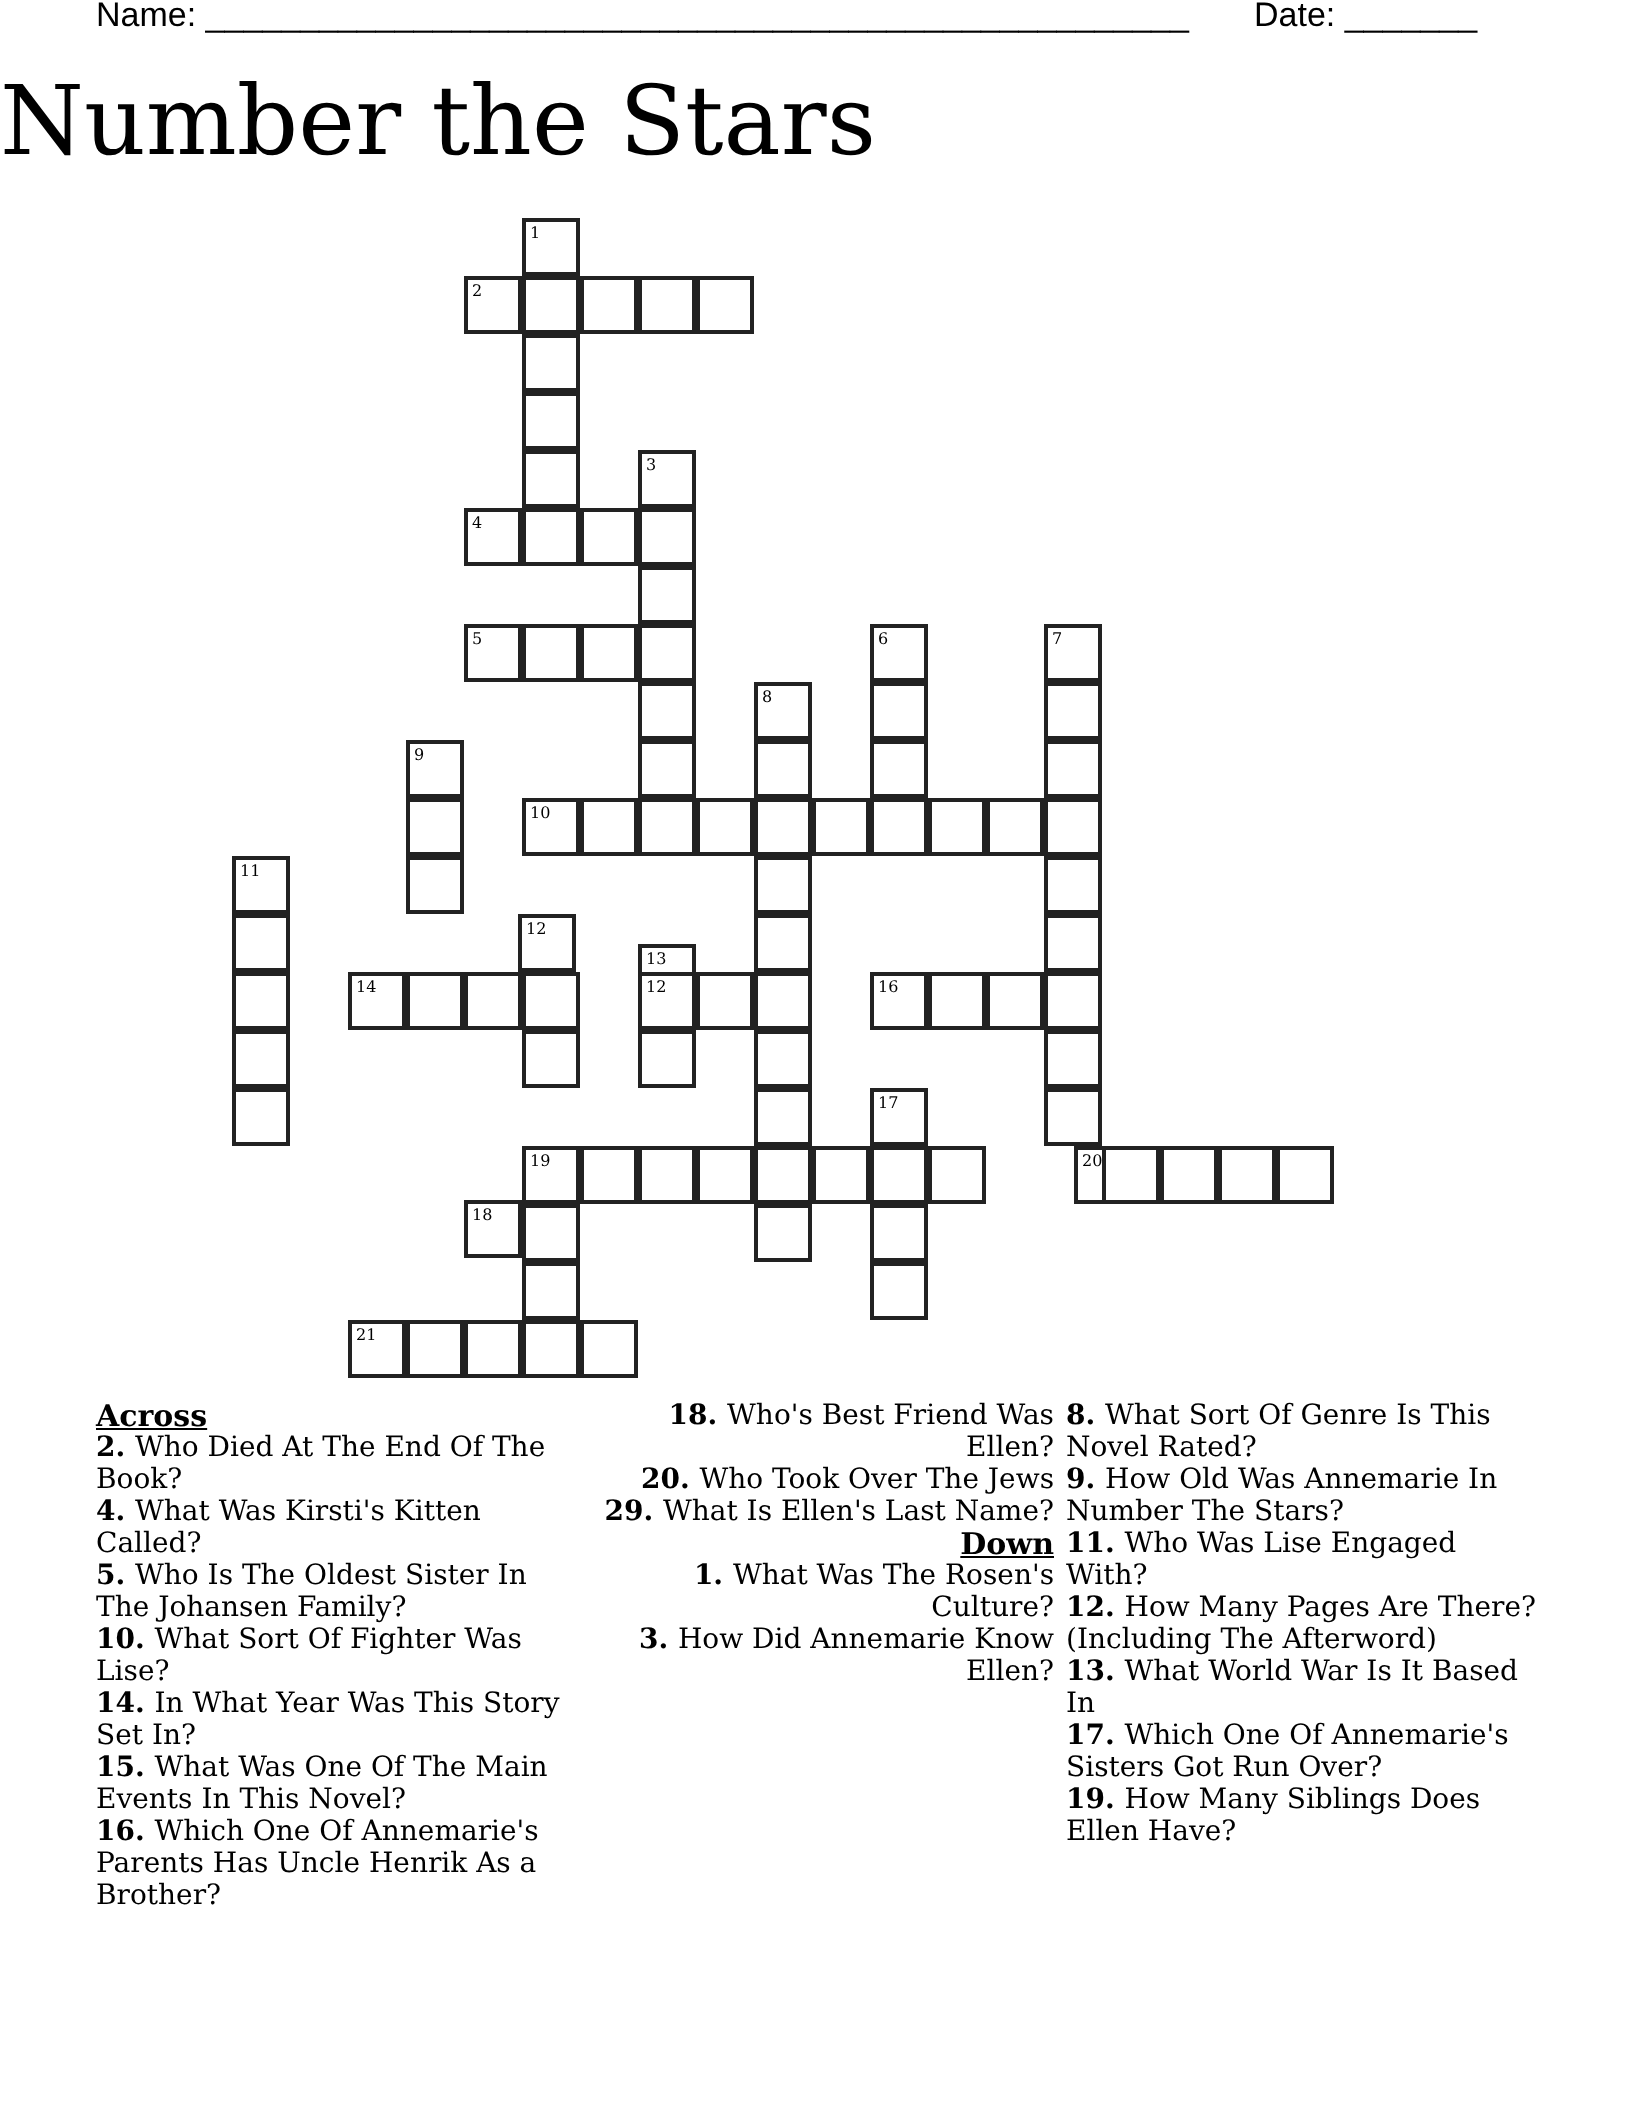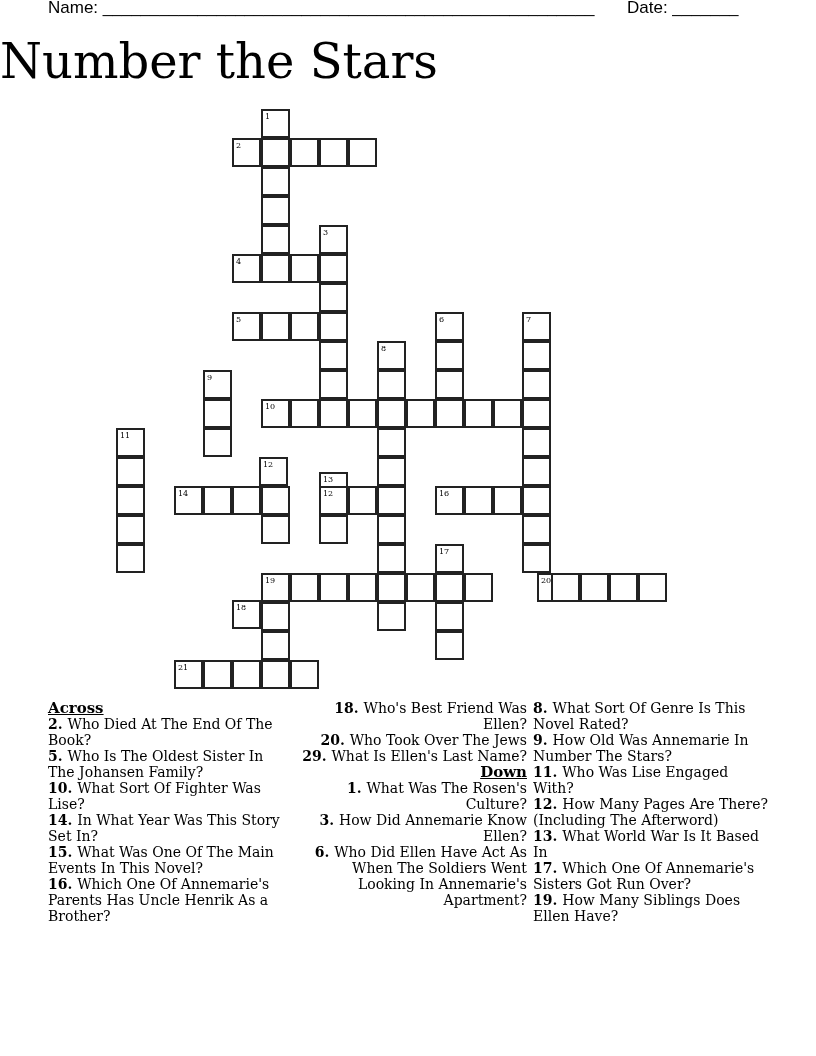--- a/index.html
+++ b/index.html
@@ -161,34 +161,34 @@
       <span class="num">21</span>
     </div>
     <div class="cell" style="left: 204px; top: 661px;"></div>
     <div class="cell" style="left: 233px; top: 661px;"></div>
     <div class="cell" style="left: 291px; top: 661px;"></div>
   </div>
 
 <div class="clues col1" id="col1">
     <div class="sec">Across</div>
     <div class="clue"><span class="cn">2. </span>Who Died At The End Of The Book?</div>
+    <div class="clue"><span class="cn">4. </span>What Was Kirsti's Kitten Called?</div>
     <div class="clue"><span class="cn">5. </span>Who Is The Oldest Sister In The Johansen Family?</div>
     <div class="clue"><span class="cn">10. </span>What Sort Of Fighter Was Lise?</div>
     <div class="clue"><span class="cn">14. </span>In What Year Was This Story Set In?</div>
     <div class="clue"><span class="cn">15. </span>What Was One Of The Main Events In This Novel?</div>
     <div class="clue"><span class="cn">16. </span>Which One Of Annemarie's Parents Has Uncle Henrik As a Brother?</div>
   </div>
 <div class="clues col2" id="col2">
     <div class="clue"><span class="cn">18. </span>Who's Best Friend Was Ellen?</div>
     <div class="clue"><span class="cn">20. </span>Who Took Over The Jews</div>
     <div class="clue"><span class="cn">29. </span>What Is Ellen's Last Name?</div>
     <div class="sec">Down</div>
     <div class="clue"><span class="cn">1. </span>What Was The Rosen's Culture?</div>
     <div class="clue"><span class="cn">3. </span>How Did Annemarie Know Ellen?</div>
-    <div class="clue"><span class="cn">6. </span>Who Did Ellen Have Act As When The Soldiers Went Looking In Annemarie's Apartment?</div>
   </div>
 <div class="clues col3" id="col3">
     <div class="clue"><span class="cn">8. </span>What Sort Of Genre Is This Novel Rated?</div>
     <div class="clue"><span class="cn">9. </span>How Old Was Annemarie In Number The Stars?</div>
     <div class="clue"><span class="cn">11. </span>Who Was Lise Engaged With?</div>
     <div class="clue"><span class="cn">12. </span>How Many Pages Are There?(Including The Afterword)</div>
     <div class="clue"><span class="cn">13. </span>What World War Is It Based In</div>
     <div class="clue"><span class="cn">17. </span>Which One Of Annemarie's Sisters Got Run Over?</div>
     <div class="clue"><span class="cn">19. </span>How Many Siblings Does Ellen Have?</div>
   </div>

